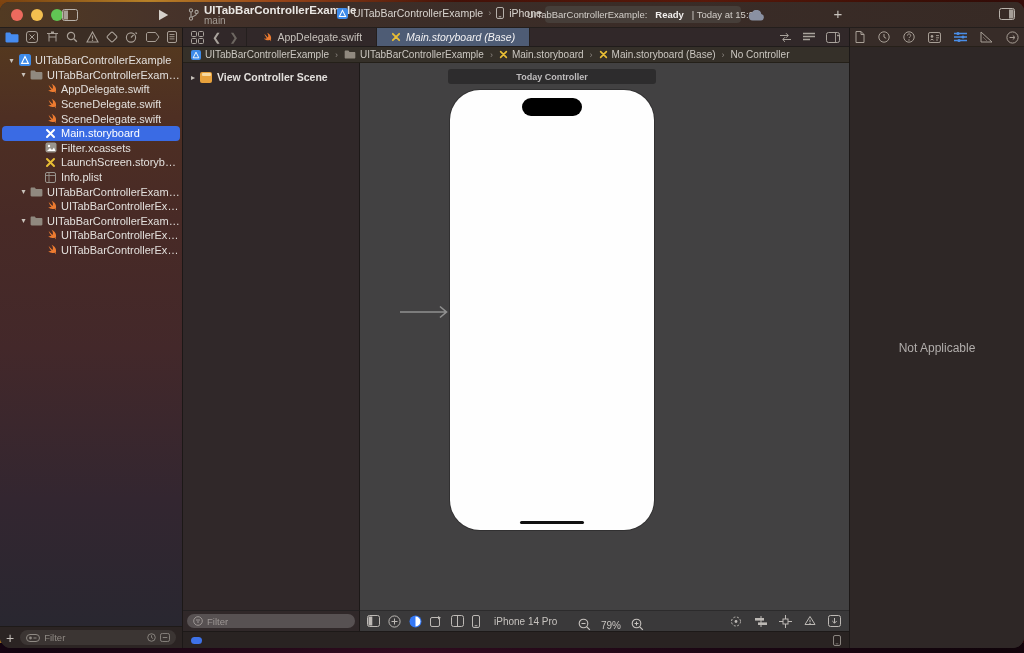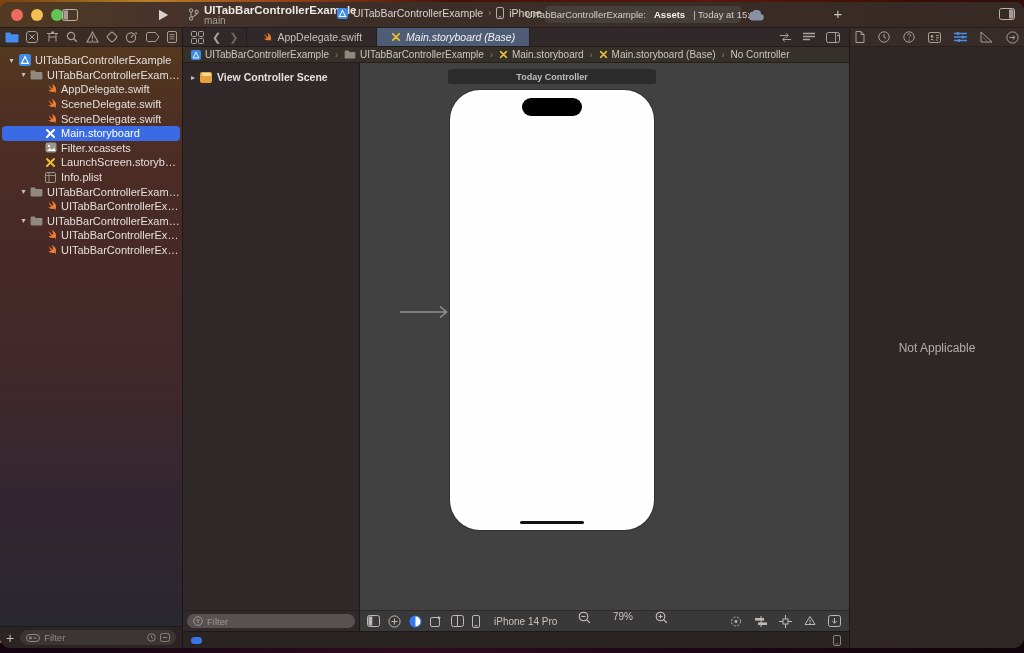--- a/index.html
+++ b/index.html
@@ -83,21 +83,21 @@
   .island{position:absolute;left:50%;transform:translateX(-50%);top:8px;width:60px;height:18px;border-radius:10px;background:#000;}
   .homebar{position:absolute;left:50%;transform:translateX(-50%);bottom:6px;width:64px;height:3.5px;border-radius:2px;background:#101010;}
   .entry-arrow{position:absolute;left:39px;top:241px;}
 
   
   .canvas-footer{height:21px;flex:none;display:flex;}
   .cf-left{width:177px;flex:none;background:#302829;border-top:1px solid #232021;border-right:1px solid #1c1817;display:flex;align-items:center;padding:0 4px;}
   .cf-filter{flex:1;height:14px;border-radius:7px;background:#575152;display:flex;align-items:center;gap:4px;padding:0 6px;font-size:9.5px;color:#9d9795;}
   .cf-right{flex:1;background:#3a393a;border-top:1px solid #2c2b2c;position:relative;display:flex;align-items:center;padding:0 7px;gap:8px;}
   .devlabel{font-size:10px;color:#c7c3bf;margin-left:6px;}
-  .zoomgrp{position:absolute;left:218px;top:0;bottom:0;display:flex;align-items:flex-start;gap:22px;font-size:10px;color:#c7c3bf;}
+  .zoomgrp{position:absolute;left:218px;top:0;bottom:0;display:flex;align-items:flex-end;gap:10px;font-size:10px;color:#c7c3bf;}
   .constraints{position:absolute;right:8px;top:0;bottom:0;display:flex;align-items:center;gap:11px;}
 
   
   .debug-strip{height:17px;flex:none;background:#292322;border-top:1px solid #1d1918;position:relative;}
   .bluepill{position:absolute;left:8px;top:5px;width:11px;height:7px;border-radius:3.5px;background:#3e72e7;}
   .strip-dev{position:absolute;right:8px;top:3px;}
 
   
   .insp-toolbar{height:19px;flex:none;background:#372c28;border-bottom:1px solid #262019;display:flex;align-items:center;justify-content:center;gap:13px;}
   .insp-body{flex:1;background:#2e2726;display:flex;align-items:center;justify-content:center;}
@@ -150,21 +150,21 @@
       <span class="sep">›</span>
       <svg class="ic" width="8" height="12" viewBox="0 0 8 12">
           <rect x="0.5" y="0.5" width="7" height="11" rx="1.5" fill="none" stroke="#b6b0aa"></rect>
           <rect x="2.6" y="9.2" width="2.8" height="1" rx="0.5" fill="#b6b0aa"></rect>
         </svg>
       <span>iPhone 14 Pro</span>
     </span>
 
     <span class="statuspill">
       <span>UITabBarControllerExample:</span>
-      <b>Assets</b>
+      <b>Ready</b>
       <span>| Today at 15:21</span>
     </span>
 
     <span class="cloud">
       <svg width="17" height="11" viewBox="0 0 17 11">
           <path d="M4.5 10.5a4 4 0 0 1-.6-7.9A5 5 0 0 1 13.3 4a3.3 3.3 0 0 1-.4 6.5Z" fill="#8a91a2"></path>
         </svg>
     </span>
 
     <span class="addbtn">+</span>

